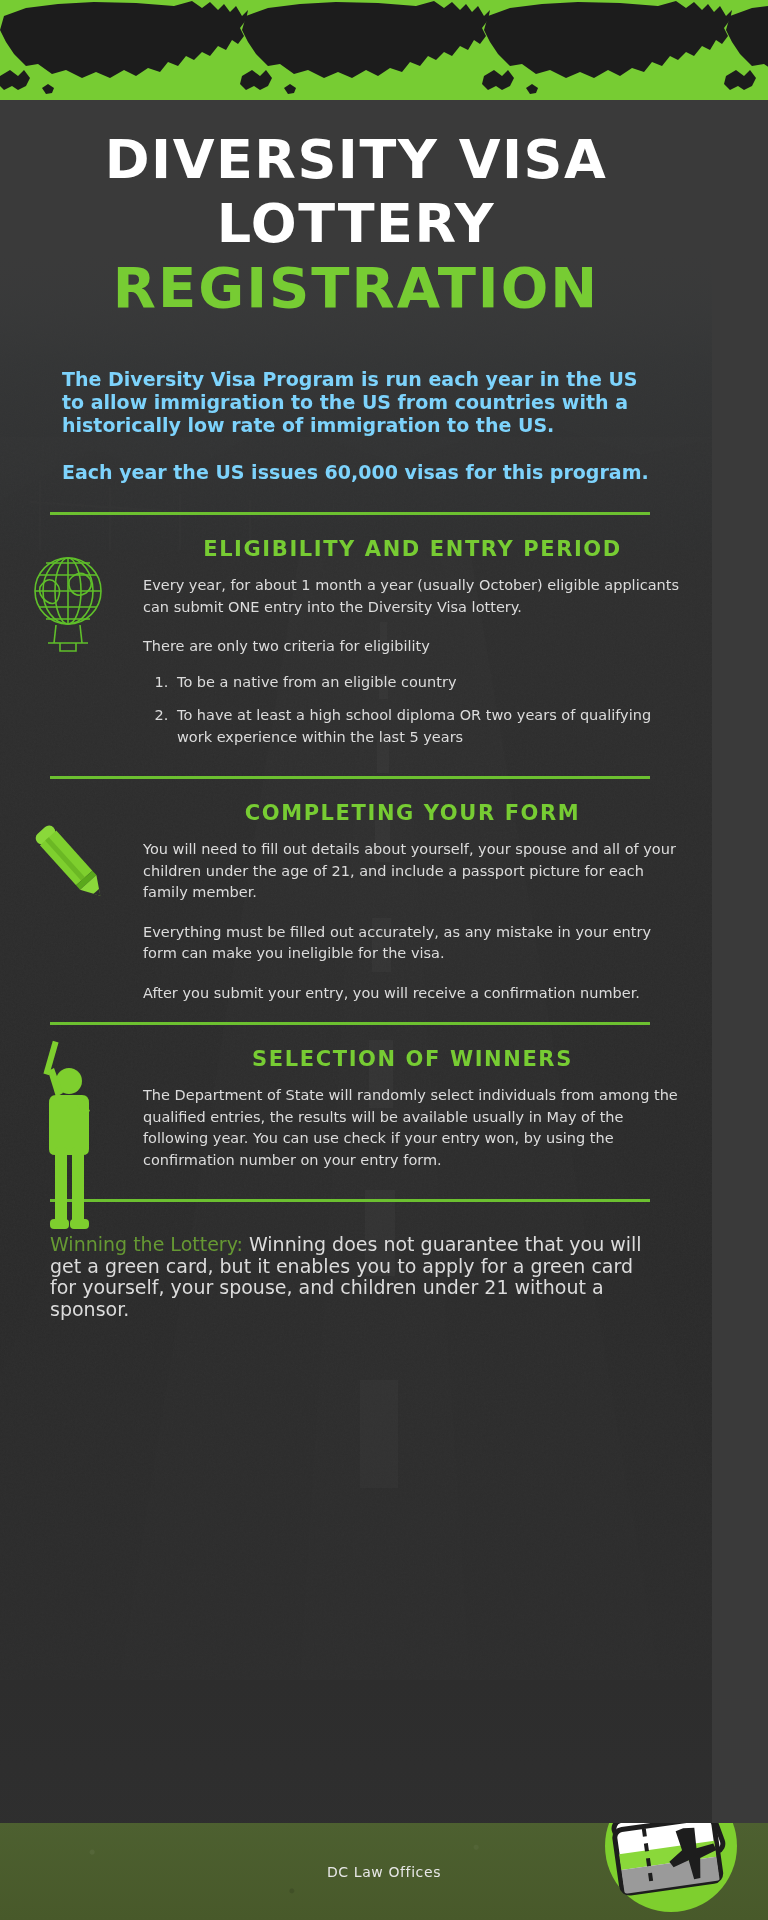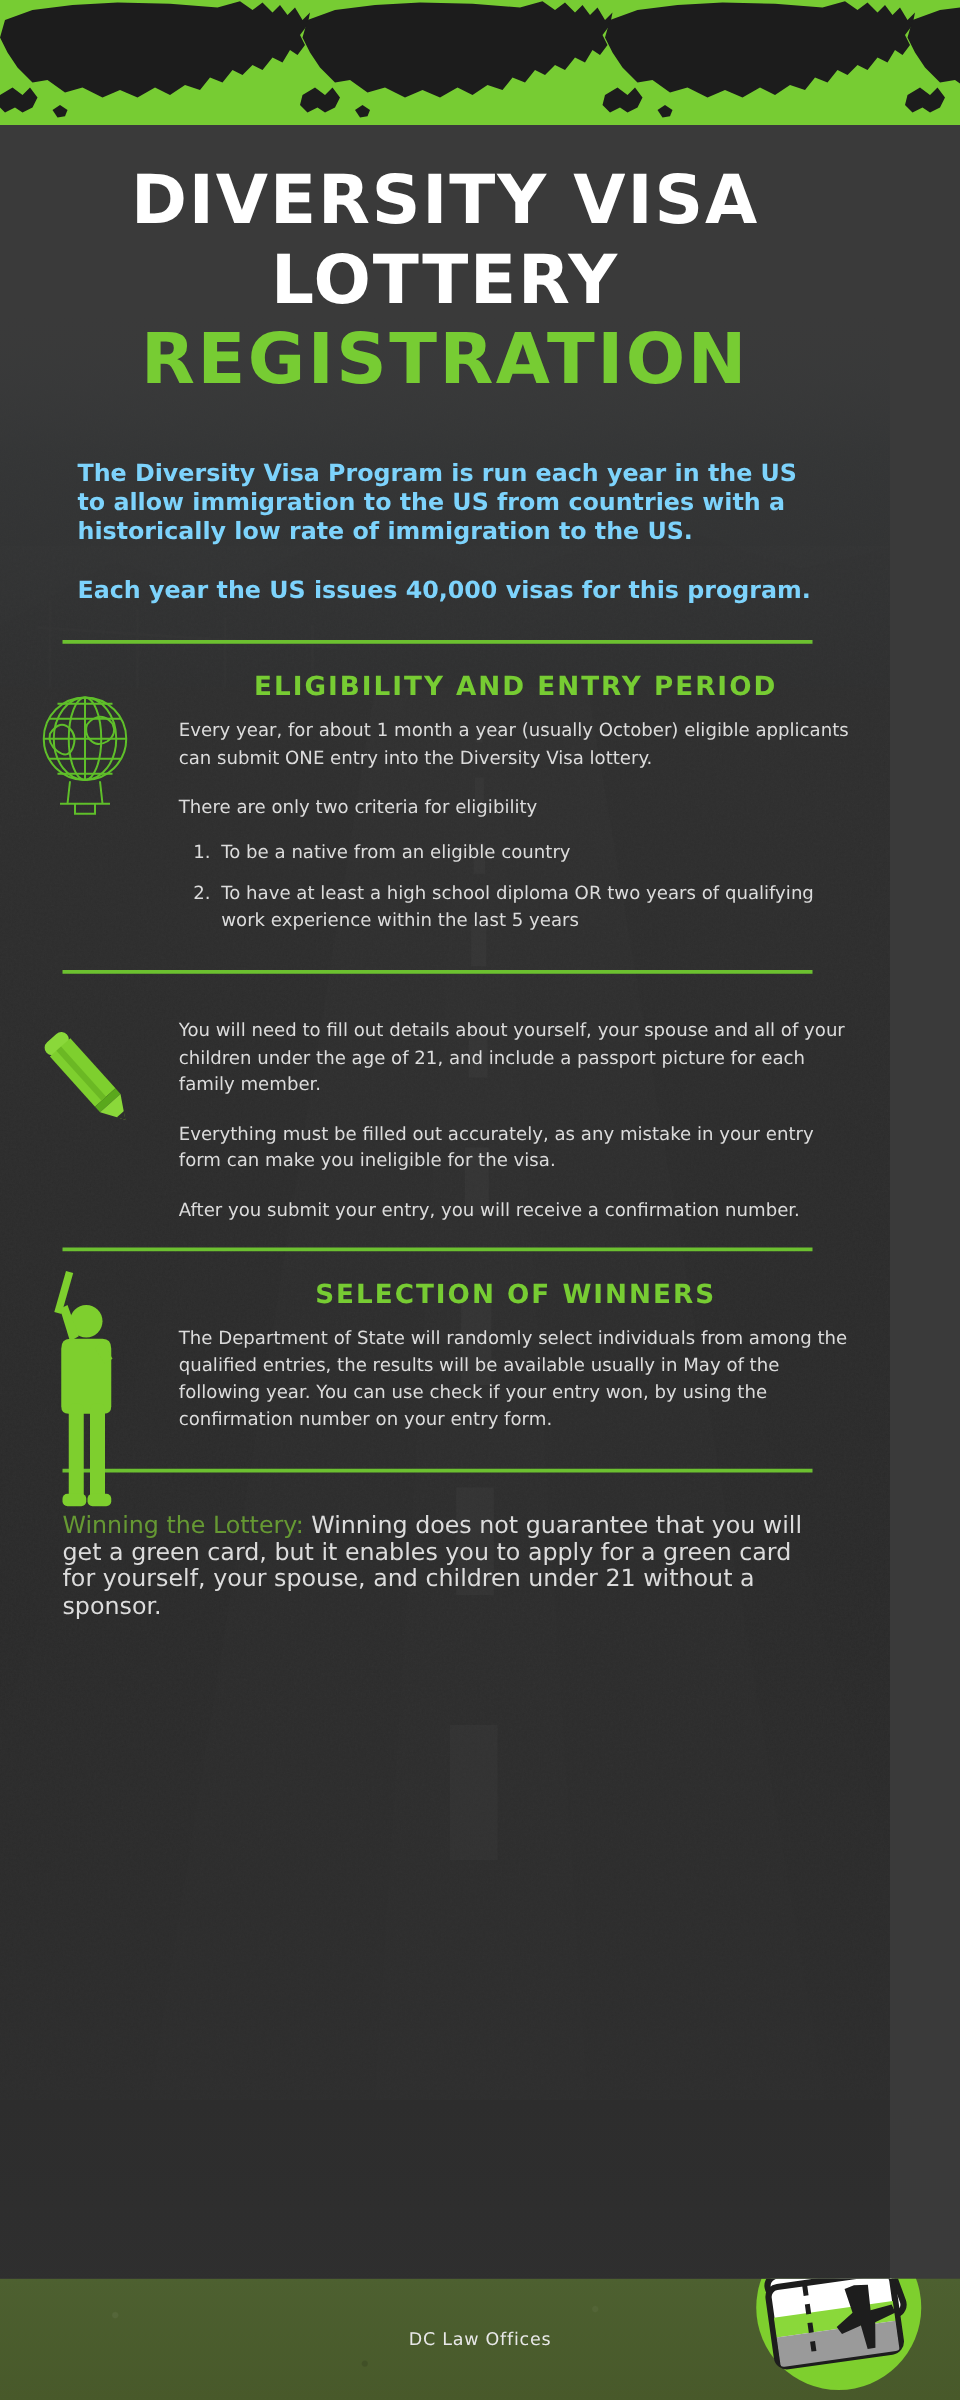--- a/index.html
+++ b/index.html
@@ -254,21 +254,21 @@
     <div class="content">
 
       <div class="title-block">
         <div class="title-line">DIVERSITY VISA</div>
         <div class="title-line">LOTTERY</div>
         <div class="title-line accent">REGISTRATION</div>
       </div>
 
       <div class="intro">
         <p>The Diversity Visa Program is run each year in the US to allow immigration to the US from countries with a historically low rate of immigration to the US.</p>
-        <p>Each year the US issues 40,000 visas for this program.</p>
+        <p>Each year the US issues 60,000 visas for this program.</p>
       </div>
 
       <div class="rule"></div>
 
       <div class="section">
         <div class="sec-icon" style="top:32px;">
           <svg width="84" height="110" viewBox="0 0 84 110">
             <g fill="none" stroke="#5fbf2a" stroke-width="1.6">
               <circle cx="42" cy="44" r="33"></circle>
               <ellipse cx="42" cy="44" rx="13" ry="33"></ellipse>
@@ -306,20 +306,21 @@
             <g transform="rotate(-42 42 48)">
               <rect x="33" y="6" width="22" height="12" rx="6" fill="#8ad83a"></rect>
               <rect x="33" y="16" width="22" height="54" fill="#7ecf2e"></rect>
               <rect x="40" y="16" width="5" height="54" fill="#6bb824"></rect>
               <rect x="33" y="70" width="22" height="6" fill="#5aa81c"></rect>
               <polygon points="33,76 55,76 44,94" fill="#8ad83a"></polygon>
               <polygon points="40,88 48,88 44,94" fill="#2e2e2e"></polygon>
             </g>
           </svg>
         </div>
+        <div class="sec-head">COMPLETING YOUR FORM</div>
         <div class="sec-body">
           <p>You will need to fill out details about yourself, your spouse and all of your children under the age of 21, and include a passport picture for each family member.</p>
           <p>Everything must be filled out accurately, as any mistake in your entry form can make you ineligible for the visa.</p>
           <p>After you submit your entry, you will receive a confirmation number.</p>
         </div>
       </div>
 
       <div class="rule tight"></div>
 
       <div class="section">

